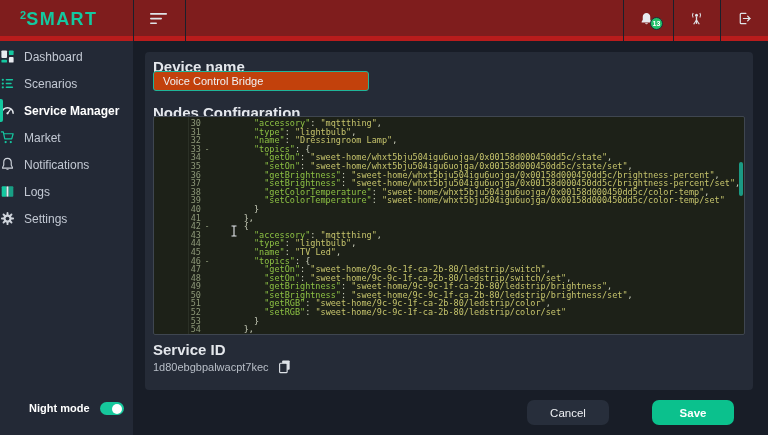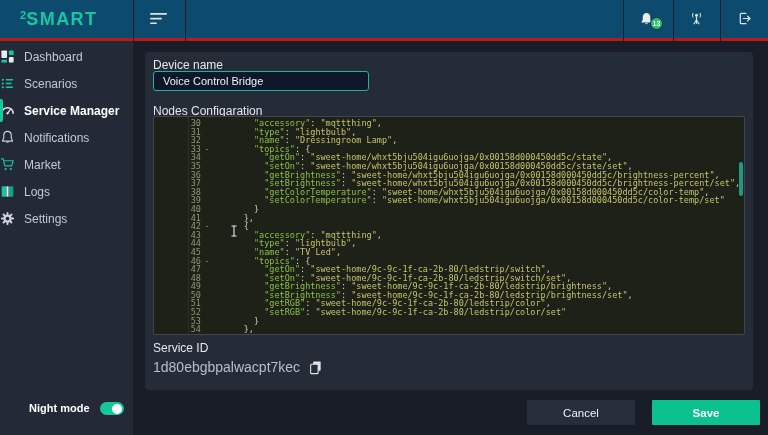--- a/index.html
+++ b/index.html
@@ -1,22 +1,22 @@
 <!DOCTYPE html>
 <html><head>
 <meta charset="utf-8">
 <style>
   * { box-sizing: border-box; margin: 0; padding: 0; }
   html,body { width:768px; height:435px; overflow:hidden; background:#171c26;
     font-family:"Liberation Sans", sans-serif; }
   .app { position:relative; width:768px; height:435px; background:#181d27; }
 
   
-  .header { position:absolute; top:0; left:0; right:0; height:41px; background:#0c4a6e;
-    border-bottom:3px solid #b91c1c; z-index:5; }
+  .header { position:absolute; top:0; left:0; right:0; height:41px; background:#7f1d1d;
+    border-bottom:5px solid #b91c1c; z-index:5; }
   .logo { position:absolute; left:20px; top:9px; color:#14c8a0; font-size:18px;
     font-weight:800; letter-spacing:1.5px; }
   .logo .sup { font-size:11px; vertical-align:6px; letter-spacing:0; }
   .hdiv { position:absolute; top:0; width:1px; height:41px; background:#1a202b; }
   .icon-btn { position:absolute; top:8px; width:24px; height:24px; background:none;
     border:none; cursor:pointer; display:flex; align-items:center; justify-content:center; }
   .badge { position:absolute; left:650px; top:17px; width:13px; height:13px; border-radius:50%;
     background:#23c16b; color:#fff; font-size:7px; font-weight:bold; display:flex;
     align-items:center; justify-content:center; border:1px solid #232936; z-index:6; }
 
@@ -35,23 +35,23 @@
   .night-label { font-size:11px; font-weight:bold; color:#fff; }
   .toggle { width:24px; height:13px; background:#16c79c; border-radius:7px; position:relative;
     cursor:pointer; border:none; }
   .toggle-knob { position:absolute; right:1.5px; top:1.5px; width:10px; height:10px;
     background:#fff; border-radius:50%; }
 
   
   .main { position:absolute; left:133px; top:41px; right:0; bottom:0; background:#181d27; }
   .card { position:absolute; left:12px; top:11px; width:608px; height:338px;
     background:#252b37; border-radius:4px; }
-  .field-label { position:absolute; font-size:12px; font-weight:normal; color:#e4e7ec; }
+  .field-label { position:absolute; font-size:15px; font-weight:bold; color:#e4e7ec; }
   .device-input { position:absolute; left:8px; top:19px; width:216px; height:20px;
-    background:#0f172a; border:1px solid #1fb59a; border-radius:3px; color:#f0f2f5;
+    background:#c2410c; border:1px solid #1fb59a; border-radius:3px; color:#f0f2f5;
     font-size:11px; padding:0 9px; outline:none; font-family:"Liberation Sans",sans-serif; }
 
   
   .editor { position:absolute; left:8px; top:64px; width:592px; height:219px;
     background:#1d2118; border:1px solid #3f4650; border-radius:2px; overflow:hidden;
     padding-top:2px; cursor:text; }
   .gutter-sep { position:absolute; left:34px; top:0; bottom:0; width:1px; background:#2b3026; }
   .code-line { display:flex; height:8.6px; line-height:8.6px;
     font-family:"DejaVu Sans Mono", monospace; font-size:8.5px; white-space:pre;padding-left:24px; }
   .ln { width:23px; text-align:right; color:#8d9878; flex:none; }
@@ -59,26 +59,26 @@
   .code { flex:1; color:#ccd0bd; }
   .tk-k { color:#8cc043; }
   .tk-s { color:#c6c46c; }
   .tk-p { color:#ccd0bd; }
   .scroll-thumb { position:absolute; right:1px; top:45px; width:4px; height:34px;
     background:#1b9a84; border-radius:2px; }
   .mouse-cursor { position:absolute; left:76px; top:106px; z-index:3; }
 
   
   .service-row { position:absolute; left:8px; top:307px; display:flex; align-items:center; gap:8px; }
-  .service-value { font-size:14px; color:#b9bfc8; }
+  .service-value { font-size:11px; color:#b9bfc8; }
   .copy-btn { width:15px; height:15px; background:none; border:none; cursor:pointer; padding:0; }
 
   
-  .footer-btn { position:absolute; top:359px; height:25px; width:108px; border:none;
-    border-radius:1px; font-size:11.5px; font-family:"Liberation Sans",sans-serif; cursor:pointer; }
+  .footer-btn { position:absolute; top:359px; height:25px; width:82px; border:none;
+    border-radius:7px; font-size:11.5px; font-family:"Liberation Sans",sans-serif; cursor:pointer; }
   .cancel { left:394px; background:#272e3b; color:#eef0f4; }
   .save { left:519px; background:#0bc18d; color:#ffffff; font-weight:bold; }
 </style>
 </head>
 <body>
 
 <div class="app">
 
   <div class="header">
     <div class="logo"><span class="sup">2</span><span>SMART</span></div>
@@ -166,36 +166,36 @@
             <svg viewBox="0 0 16 16">
               <path d="M2 11a6 6 0 1 1 12 0" stroke="#e8ebf0" stroke-width="1.6" fill="none" stroke-linecap="round"></path>
               <line x1="8" y1="11" x2="11" y2="7" stroke="#e8ebf0" stroke-width="1.4" stroke-linecap="round"></line>
               <circle cx="8" cy="11" r="1.2" fill="#e8ebf0"></circle>
             </svg>
           </span>
           <span>Service Manager</span>
         </div>
         <div class="side-item">
           <span class="side-icon">
-            <svg viewBox="0 0 16 16">
-              <path d="M8 1.5c-2.4 0-4 1.8-4 4.2v3L2.8 11v.8h10.4V11L12 8.7v-3c0-2.4-1.6-4.2-4-4.2z" fill="none" stroke="#cfd4dc" stroke-width="1.2"></path>
-              <path d="M6.6 13a1.5 1.5 0 0 0 2.8 0z" fill="#cfd4dc"></path>
-            </svg>
-          </span>
-          <span>Notifications</span>
-        </div>
-        <div class="side-item">
-          <span class="side-icon">
             <svg viewBox="0 0 16 16" fill="none" stroke="#15c7a0" stroke-width="1.3" stroke-linecap="round" stroke-linejoin="round">
               <path d="M1.5 2h2l1.6 7.5h7.4l1.5-5.5H4"></path>
               <circle cx="6" cy="12.8" r="1.2" fill="#15c7a0" stroke="none"></circle>
               <circle cx="11.5" cy="12.8" r="1.2" fill="#15c7a0" stroke="none"></circle>
             </svg>
           </span>
           <span>Market</span>
+        </div>
+        <div class="side-item">
+          <span class="side-icon">
+            <svg viewBox="0 0 16 16">
+              <path d="M8 1.5c-2.4 0-4 1.8-4 4.2v3L2.8 11v.8h10.4V11L12 8.7v-3c0-2.4-1.6-4.2-4-4.2z" fill="none" stroke="#cfd4dc" stroke-width="1.2"></path>
+              <path d="M6.6 13a1.5 1.5 0 0 0 2.8 0z" fill="#cfd4dc"></path>
+            </svg>
+          </span>
+          <span>Notifications</span>
         </div>
         <div class="side-item">
           <span class="side-icon">
             <svg viewBox="0 0 16 16">
               <rect x="1.8" y="2.5" width="5.2" height="11" rx="1" fill="#15c7a0"></rect>
               <rect x="9" y="2.5" width="5.2" height="11" rx="1" fill="#15c7a0" opacity=".75"></rect>
               <rect x="7" y="2.5" width="2" height="11" fill="#e8ebf0"></rect>
             </svg>
           </span>
           <span>Logs</span>

